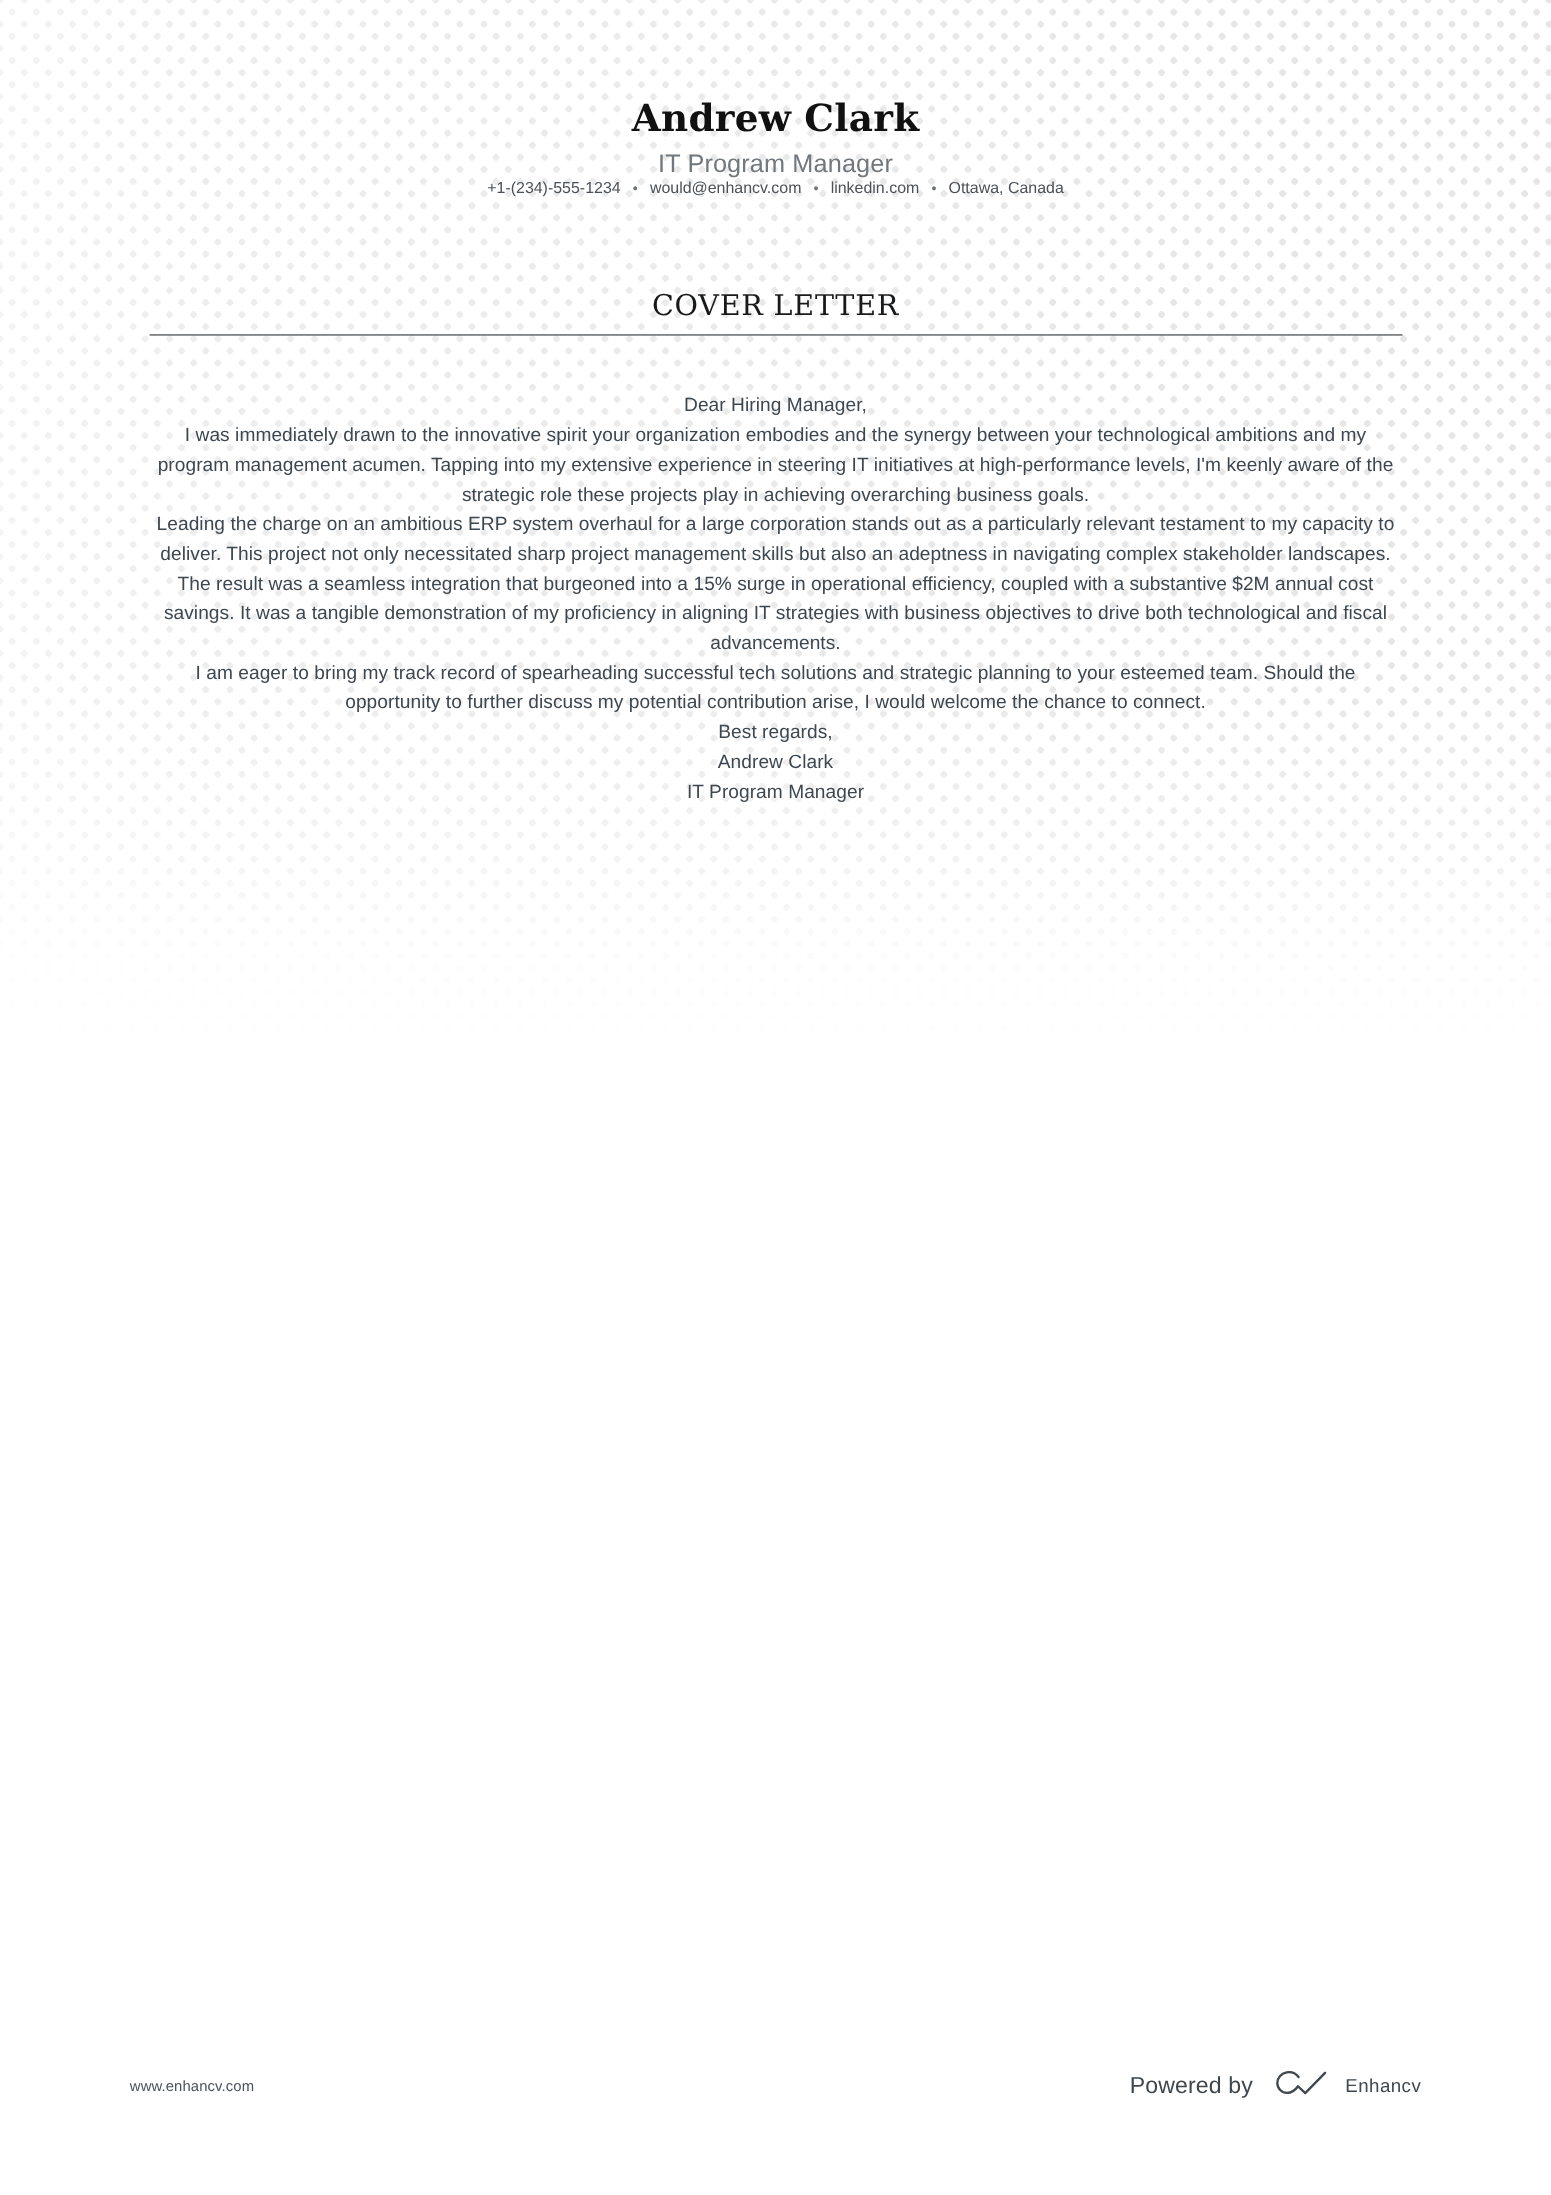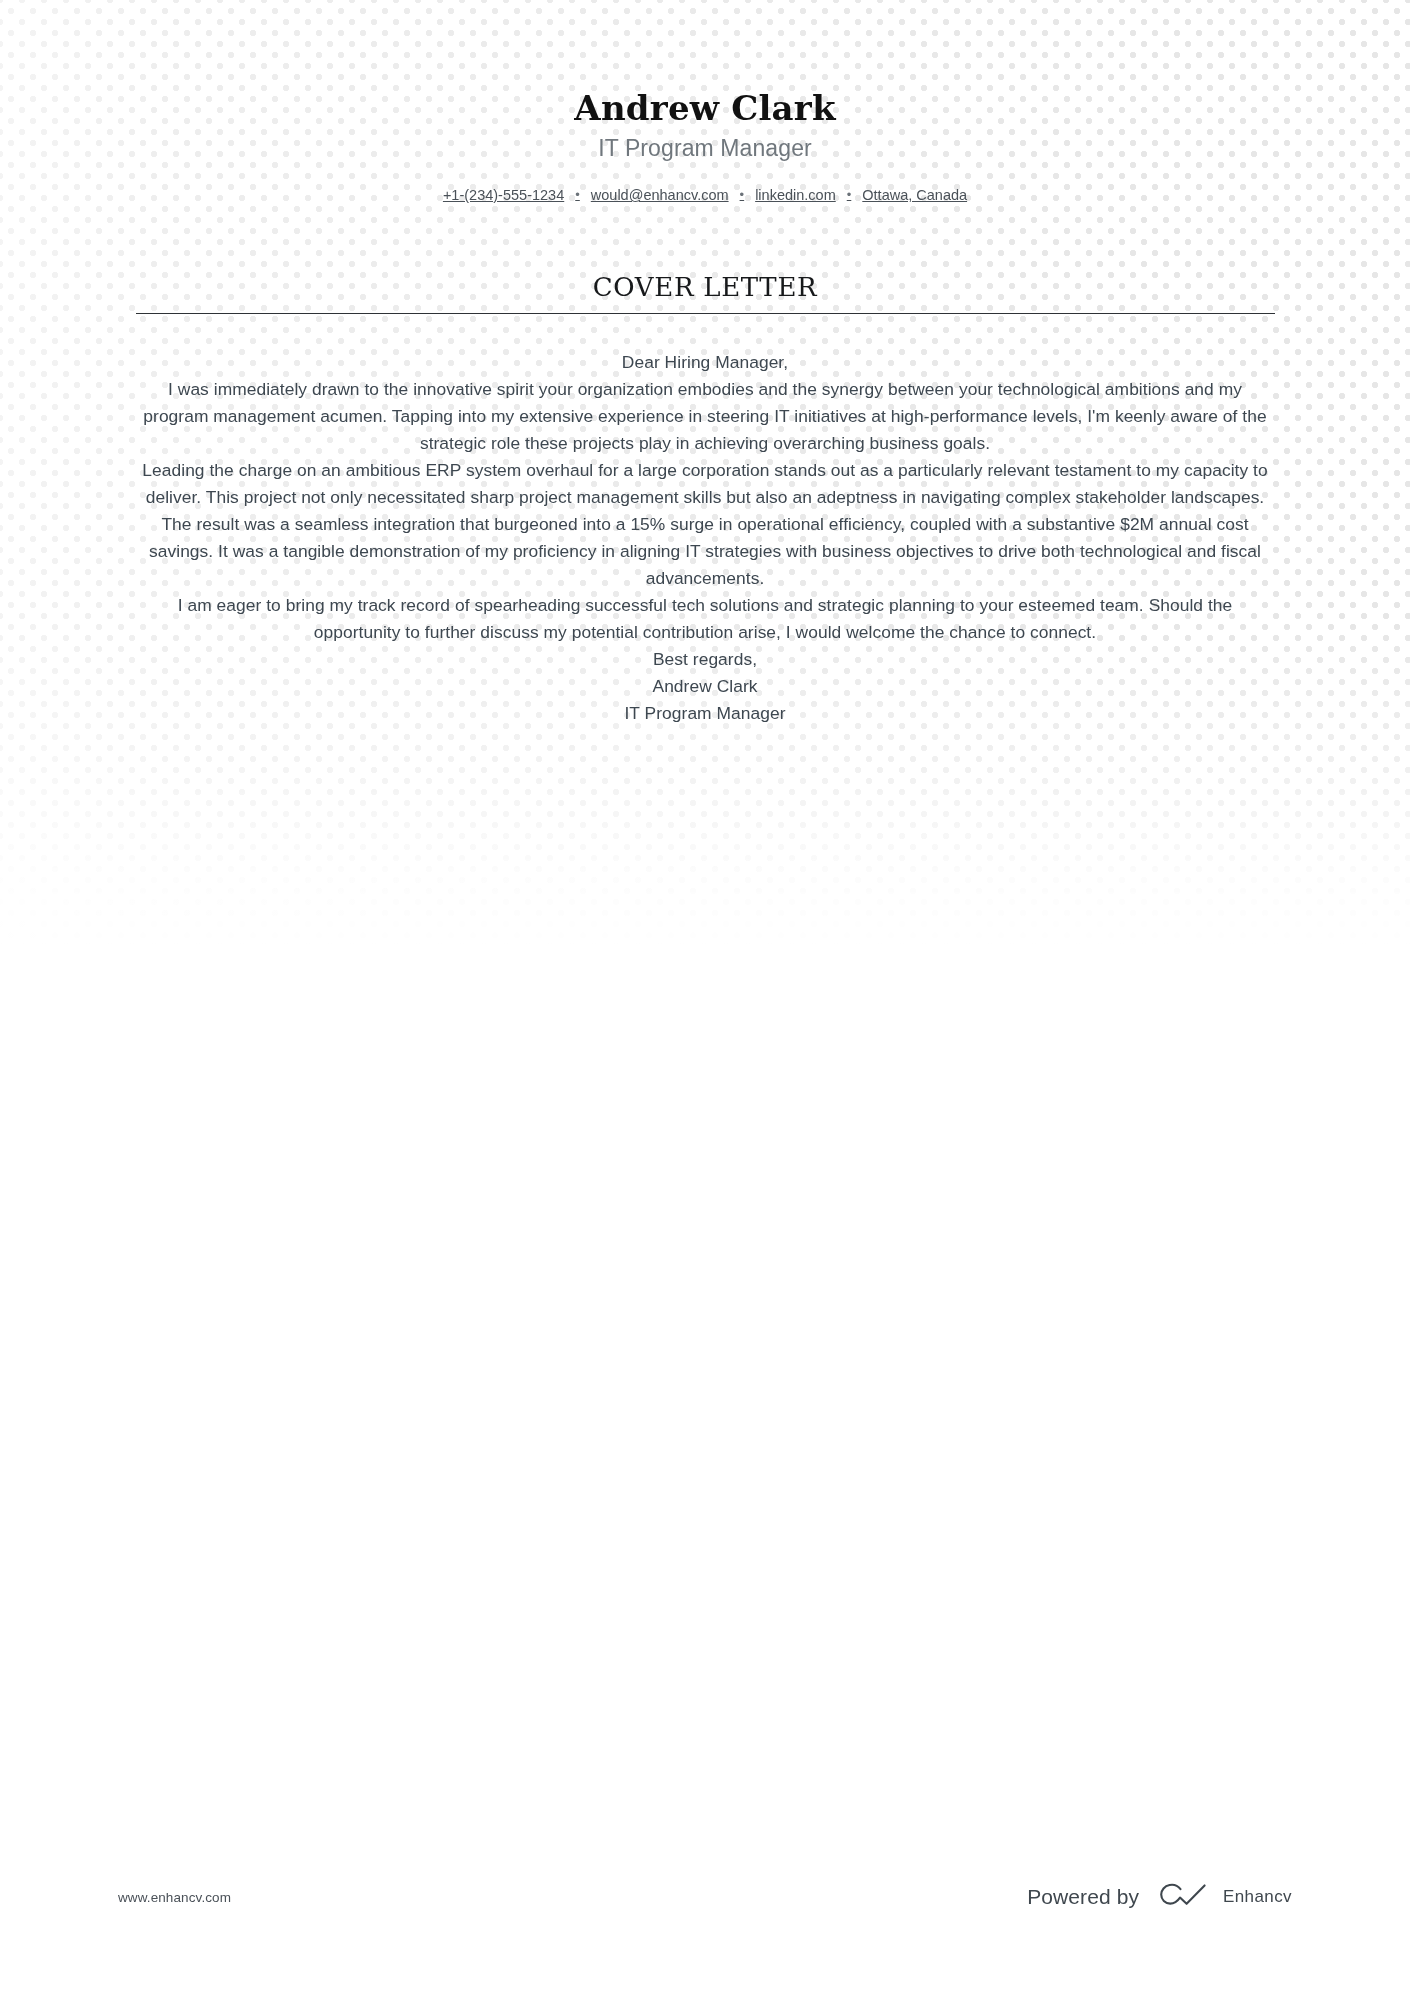--- a/index.html
+++ b/index.html
@@ -93,45 +93,44 @@
   .candidate-title {
     margin-top: 6px;
     font-family: "Liberation Sans", sans-serif;
     font-weight: 400;
     font-size: 23px;
     line-height: 1.22;
     color: #70777d;
     letter-spacing: 0.1px;
   }
   .contact-line {
-    margin-top: 24px;
+    margin-top: 0;
     font-size: 14.5px;
     line-height: 1.3;
     color: #4a5158;
     display: flex;
     justify-content: center;
     align-items: center;
     flex-wrap: wrap;
     gap: 0;
-    text-decoration: underline;
   }
   .contact-item { white-space: nowrap; }
   .contact-sep {
     display: inline-block;
     margin: 0 11px;
     color: #6b7279;
     font-size: 13px;
     line-height: 1;
     position: relative;
     top: -1px;
   }
 
   
   .section-block {
-    margin: 1px auto;
+    margin: 16px auto;
     width: 1139px;
     padding-top: 66px;
   }
   .section-title {
     font-family: "DejaVu Serif", "Liberation Serif", serif;
     font-size: 26px;
     font-weight: 400;
     letter-spacing: 0.7px;
     color: #17191b;
     text-align: center;

